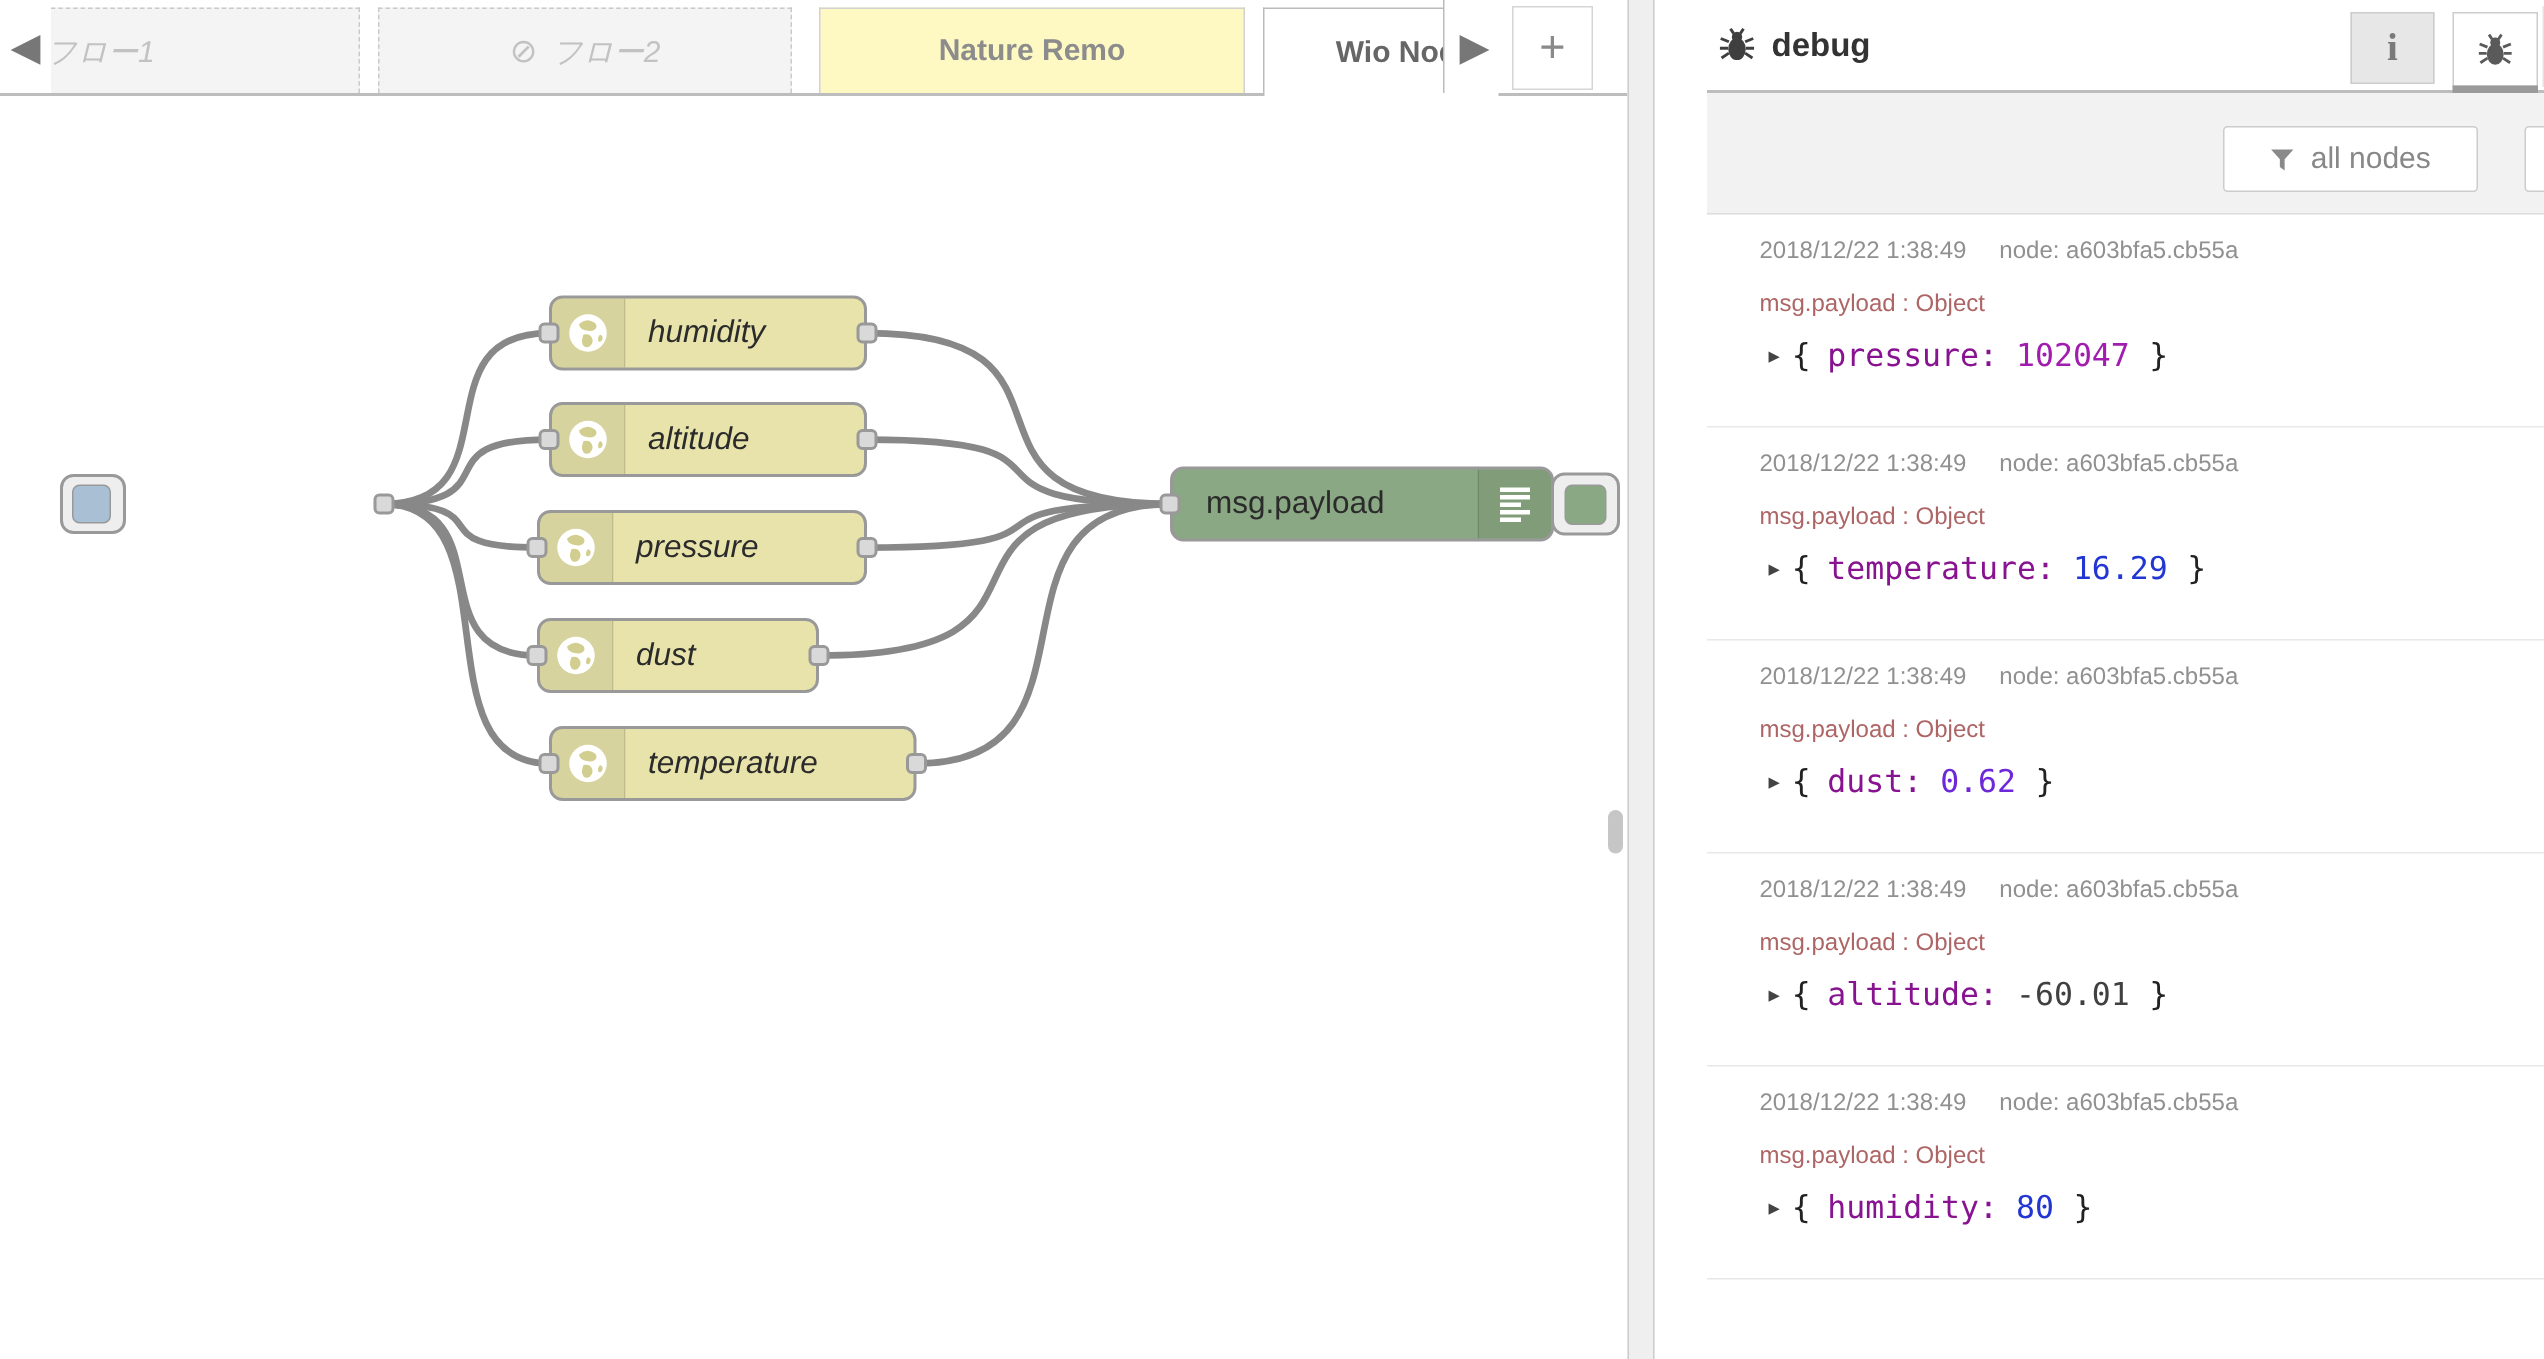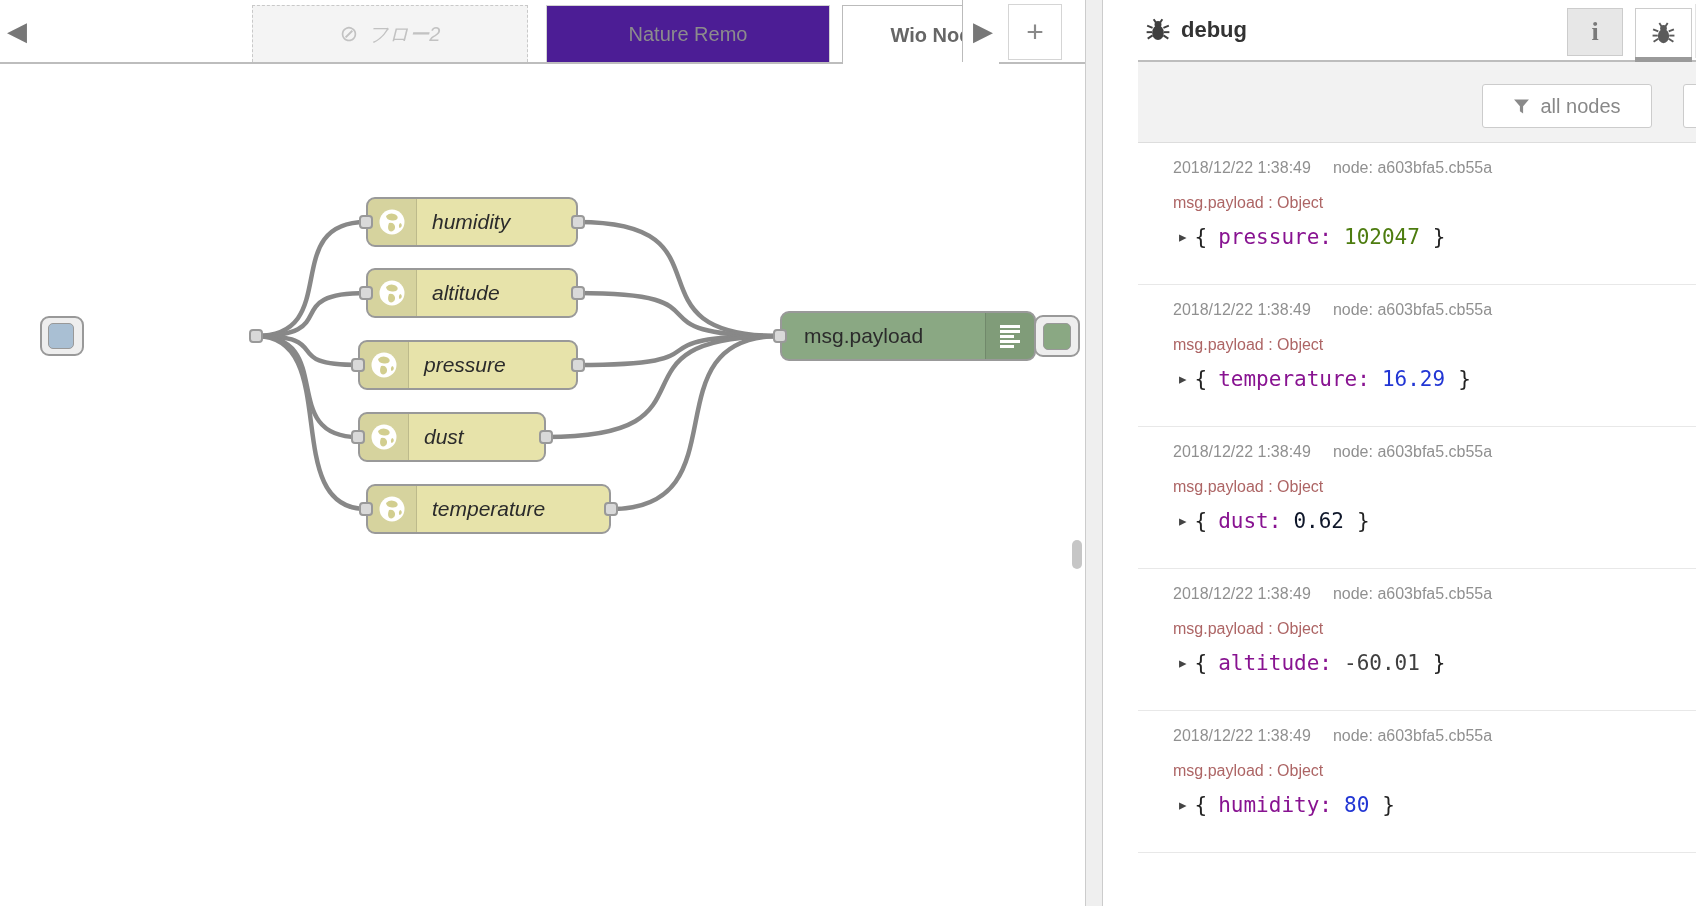--- a/index.html
+++ b/index.html
@@ -16,21 +16,21 @@
   .ftab{
     position:absolute;top:5px;bottom:0;box-sizing:border-box;
     display:flex;align-items:center;justify-content:center;
     font-size:20px;color:#8c8c8c;white-space:nowrap;overflow:hidden;
   }
   .ftab.disabled{
     background:#f4f4f4;border:1px dashed #c9c9c9;border-bottom:none;
     color:#c2c2c2;font-style:italic;
   }
   .ftab.inactive{
-    background:#4c1d95;border:1px solid #d2d2d2;border-bottom:none;
+    background:#fef9c3;border:1px solid #d2d2d2;border-bottom:none;font-weight:bold;
   }
   .ftab.active{
     background:#ffffff;border:1px solid #bbbbbb;border-bottom:none;
     color:#666;font-weight:bold;bottom:-2px;z-index:12;padding-left:20px;
   }
   .ban{margin-right:10px;font-size:22px;font-style:normal;}
   .tab-scroll{
     position:absolute;top:0;width:34px;height:62px;background:#fff;
     display:flex;align-items:center;justify-content:center;
     font-size:26px;color:#777;z-index:20;border:none;cursor:pointer;
@@ -236,20 +236,23 @@
   </div>
   <div class="port" style="left:773px;top:329px;"></div>
   <div class="njbtn-outer" style="left:1034px;top:315px;width:46px;height:42px;">
     <div class="njbtn-inner" style="left:7px;top:6px;width:28px;height:27px;background:#8aa883;"></div>
   </div>
 
   <div class="canvas-scroll-thumb"></div>
 </div>
 
 <div class="tabbar">
+  <div class="ftab disabled" style="left:24px;width:216px;justify-content:flex-start;padding-left:6px;">
+    <span class="ftab-label">フロー1</span>
+  </div>
   <div class="ftab disabled" style="left:252px;width:276px;">
     <span class="ban">⊘</span>
     <span class="ftab-label">フロー2</span>
   </div>
   <div class="ftab inactive" style="left:546px;width:284px;">
     <span class="ftab-label">Nature Remo</span>
   </div>
   <div class="ftab active" style="left:842px;width:158px;">
     <span class="ftab-label">Wio Nod</span>
   </div>
@@ -334,21 +337,21 @@
         <span class="dmsg-ts">2018/12/22 1:38:49</span><span class="dmsg-nodeid">node: a603bfa5.cb55a</span>
       </div>
       <div class="dmsg-path" style="color: rgb(173, 101, 101);">
         <span class="dmsg-prop">msg.payload</span><span class="dmsg-sep"> : </span><span class="dmsg-type">Object</span>
       </div>
       <div class="dmsg-obj">
         <span class="obj-arrow">▸</span>
         <span class="obj-open">{</span>
         <span class="obj-key" style="color: rgb(136, 19, 145);">pressure</span>
           <span class="obj-colon" style="color: rgb(136, 19, 145);">:</span>
-        <span class="obj-val" style="color: #4d7c0f;">102047</span>
+        <span class="obj-val" style="color: #a21caf;">102047</span>
         <span class="obj-close">}</span>
       </div>
     </div>
 
     <div class="dmsg">
       <div class="dmsg-meta" style="color: rgb(144, 144, 144);">
         <span class="dmsg-ts">2018/12/22 1:38:49</span><span class="dmsg-nodeid">node: a603bfa5.cb55a</span>
       </div>
       <div class="dmsg-path" style="color: rgb(173, 101, 101);">
         <span class="dmsg-prop">msg.payload</span><span class="dmsg-sep"> : </span><span class="dmsg-type">Object</span>
@@ -368,21 +371,21 @@
         <span class="dmsg-ts">2018/12/22 1:38:49</span><span class="dmsg-nodeid">node: a603bfa5.cb55a</span>
       </div>
       <div class="dmsg-path" style="color: rgb(173, 101, 101);">
         <span class="dmsg-prop">msg.payload</span><span class="dmsg-sep"> : </span><span class="dmsg-type">Object</span>
       </div>
       <div class="dmsg-obj">
         <span class="obj-arrow">▸</span>
         <span class="obj-open">{</span>
         <span class="obj-key" style="color: rgb(136, 19, 145);">dust</span>
           <span class="obj-colon" style="color: rgb(136, 19, 145);">:</span>
-        <span class="obj-val" style="color: #0f172a;">0.62</span>
+        <span class="obj-val" style="color: #6d28d9;">0.62</span>
         <span class="obj-close">}</span>
       </div>
     </div>
 
     <div class="dmsg">
       <div class="dmsg-meta" style="color: rgb(144, 144, 144);">
         <span class="dmsg-ts">2018/12/22 1:38:49</span><span class="dmsg-nodeid">node: a603bfa5.cb55a</span>
       </div>
       <div class="dmsg-path" style="color: rgb(173, 101, 101);">
         <span class="dmsg-prop">msg.payload</span><span class="dmsg-sep"> : </span><span class="dmsg-type">Object</span>

